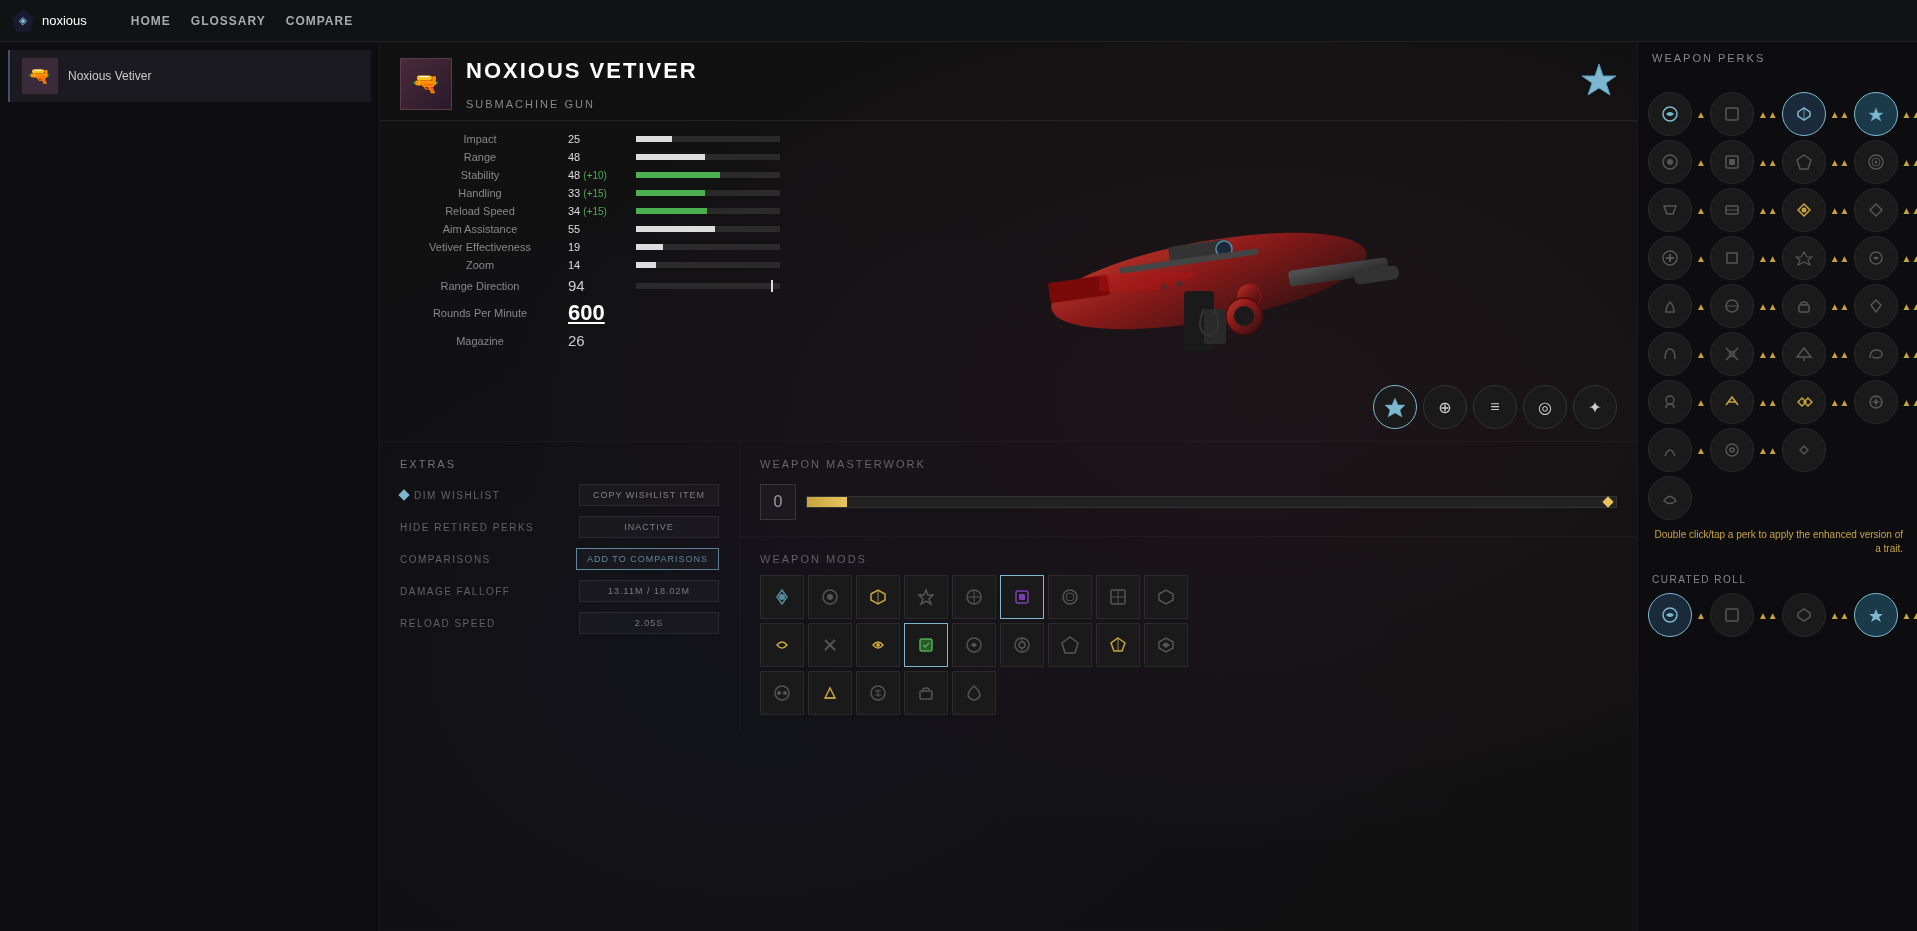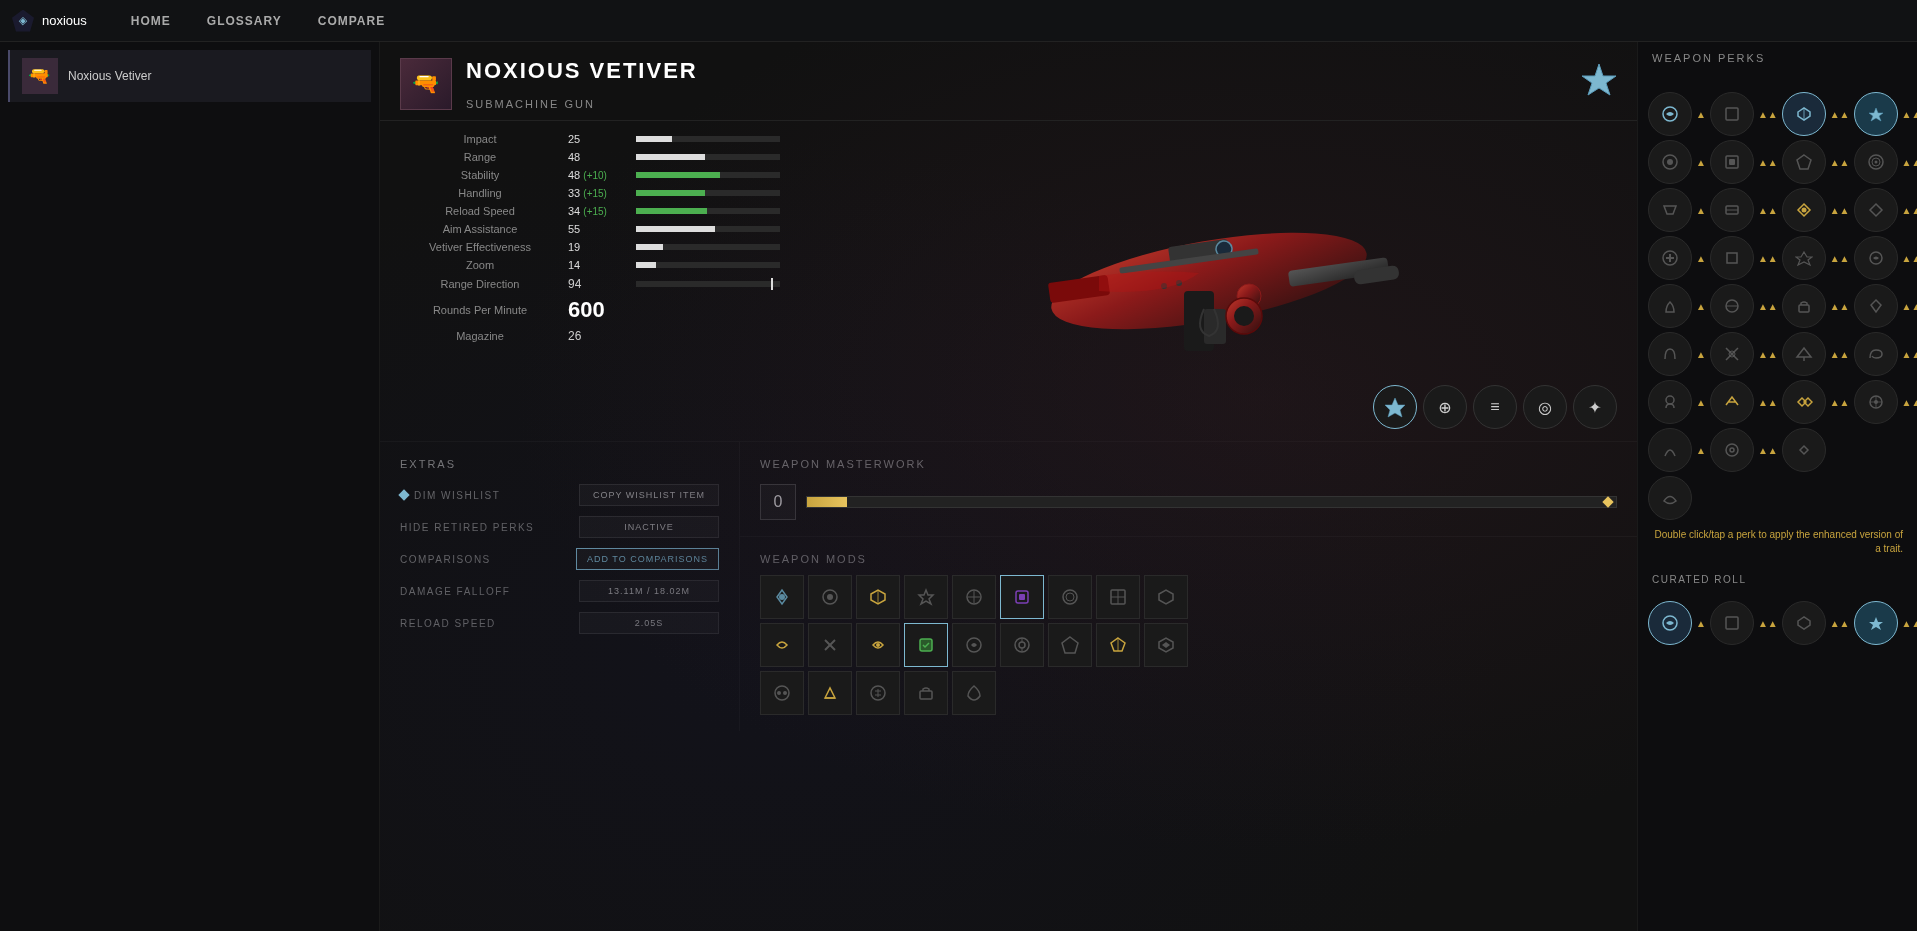--- a/index.html
+++ b/index.html
@@ -34,21 +34,21 @@
     .logo-icon {
       width: 22px; height: 22px;
       background: #1a1a2e;
       clip-path: polygon(50% 0%, 100% 38%, 82% 100%, 18% 100%, 0% 38%);
       display: flex; align-items: center; justify-content: center;
       font-size: 11px;
       color: #7db8d0;
     }
     .nav-links {
       display: flex;
-      gap: 36px;
+      gap: 20px;
       margin-left: 20px;
     }
     .nav-link {
       color: #aaa;
       text-decoration: none;
       font-size: 12px;
       letter-spacing: 1px;
       font-weight: 600;
       cursor: pointer;
       padding: 4px 0;
@@ -173,23 +173,24 @@
     .stat-bar {
       height: 100%;
       background: #fff;
     }
     .stat-bar.green { background: #4caf50; }
     .stat-bar.white { background: #ddd; }
     .stat-value-large {
       font-size: 22px;
       color: #fff;
       font-weight: 700;
+      text-decoration: underline;
     }
     .stat-value-medium {
-      font-size: 12px;
+      font-size: 15px;
       color: #ccc;
     }
     .stat-modifier {
       color: #4caf50;
       font-size: 10px;
     }
 
     
     .gun-area {
       flex: 1;
@@ -394,21 +395,21 @@
       color: #c8a43e;
       font-size: 10px;
       flex-shrink: 0;
     }
     .curated-label {
       font-size: 10px;
       letter-spacing: 1.5px;
       color: #888;
       text-transform: uppercase;
       margin-top: 10px;
-      margin-bottom: 16px;
+      margin-bottom: 8px;
       padding-left: 4px;
     }
     .hint-text {
       font-size: 10px;
       color: #c8a43e;
       text-align: right;
       padding: 4px 4px 8px 4px;
       line-height: 1.4;
     }
 

